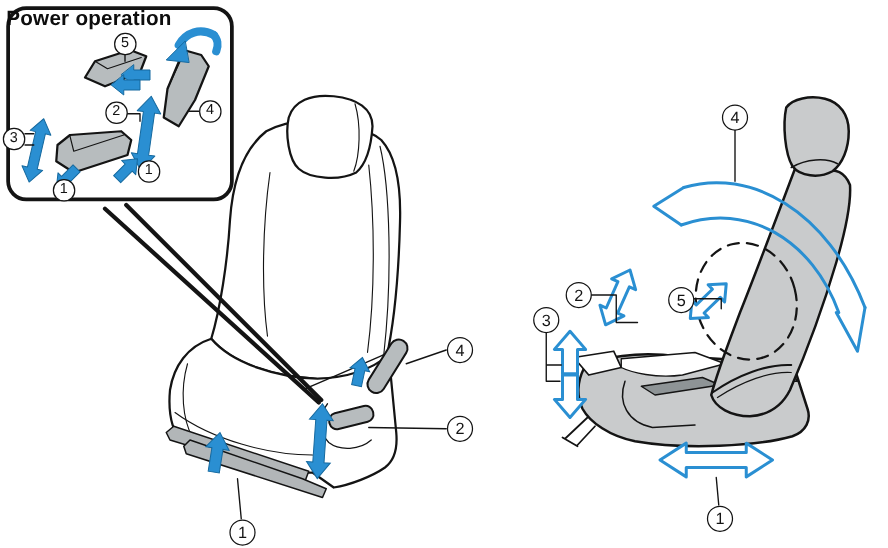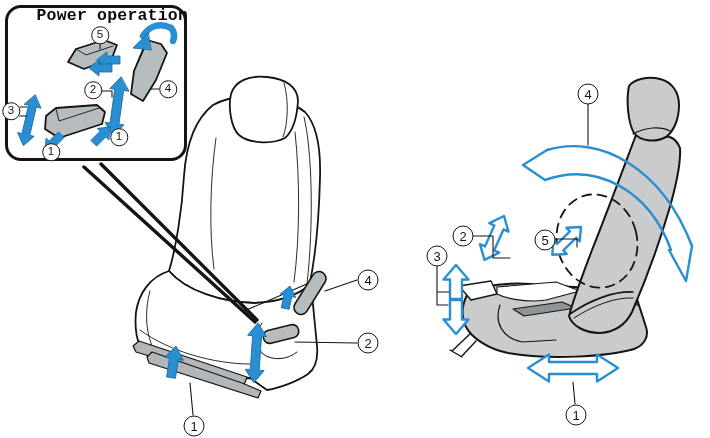--- a/index.html
+++ b/index.html
@@ -1,22 +1,22 @@
 <!DOCTYPE html>
 <html><head>
 <meta charset="utf-8">
 <style>
   html,body{margin:0;padding:0;background:#fff;}
   #stage{position:relative;width:710px;height:438px;background:#ffffff;overflow:hidden;
          font-family:"Liberation Sans",sans-serif;}
   #art{position:absolute;left:0;top:0;}
   .callout-box{position:absolute;left:5px;top:5px;width:176px;height:150px;
     border:3.5px solid #141414;border-radius:16px;background:transparent;}
-  .callout-title{position:absolute;left:5px;top:6px;width:183px;text-align:right;
-    font-family:Liberation Mono, monospace;font-size:16.5px;font-weight:600;color:#0d0d0d;
+  .callout-title{position:absolute;left:5px;top:6px;width:183px;text-align:left;
+    font-family:Liberation Sans, sans-serif;font-size:16.5px;font-weight:600;color:#0d0d0d;
     letter-spacing:.2px;}
   .num{position:absolute;width:21px;height:21px;border:1.6px solid #141414;border-radius:50%;
     background:#fff;color:#141414;font-size:13px;line-height:1;display:flex;align-items:center;
     justify-content:center;transform:translate(-50%,-50%);box-sizing:border-box;}
   .num.sm{width:17.5px;height:17.5px;font-size:11.5px;border-width:1.5px;}
 </style>
 </head>
 <body>
 
 <div id="stage">

